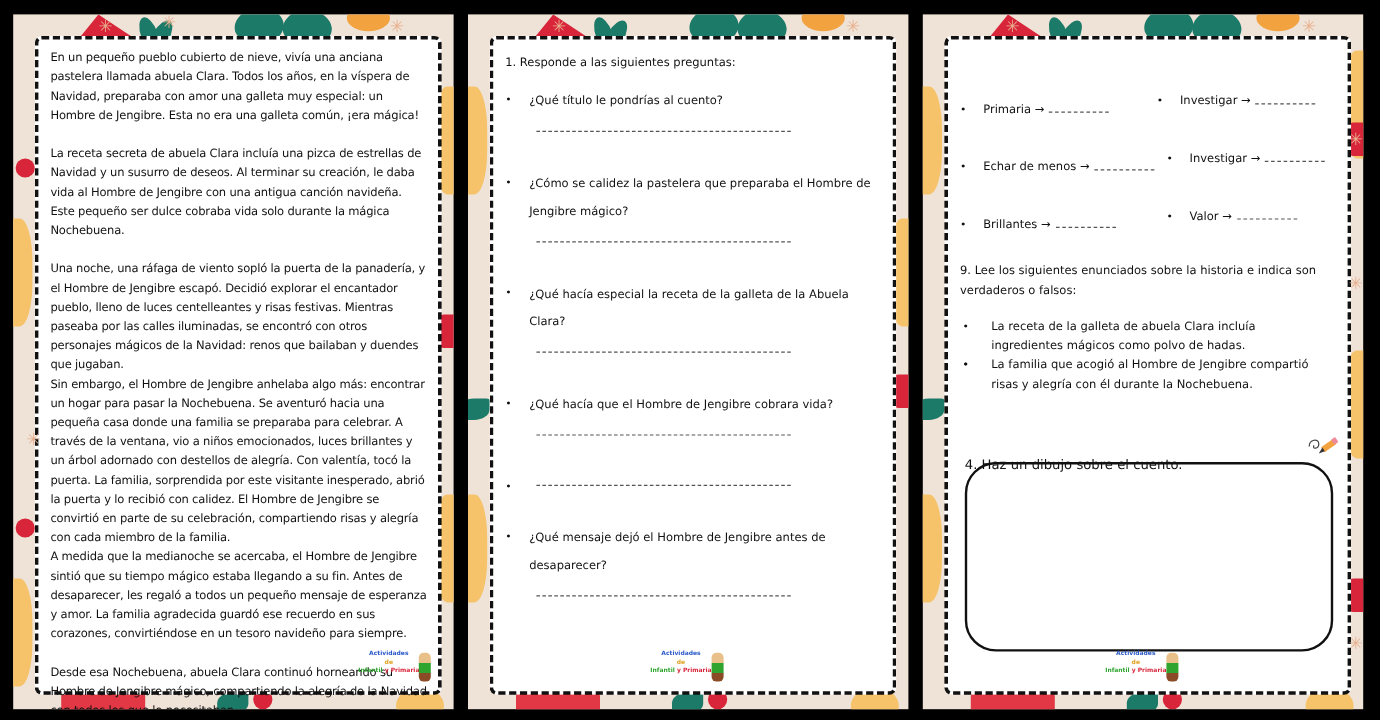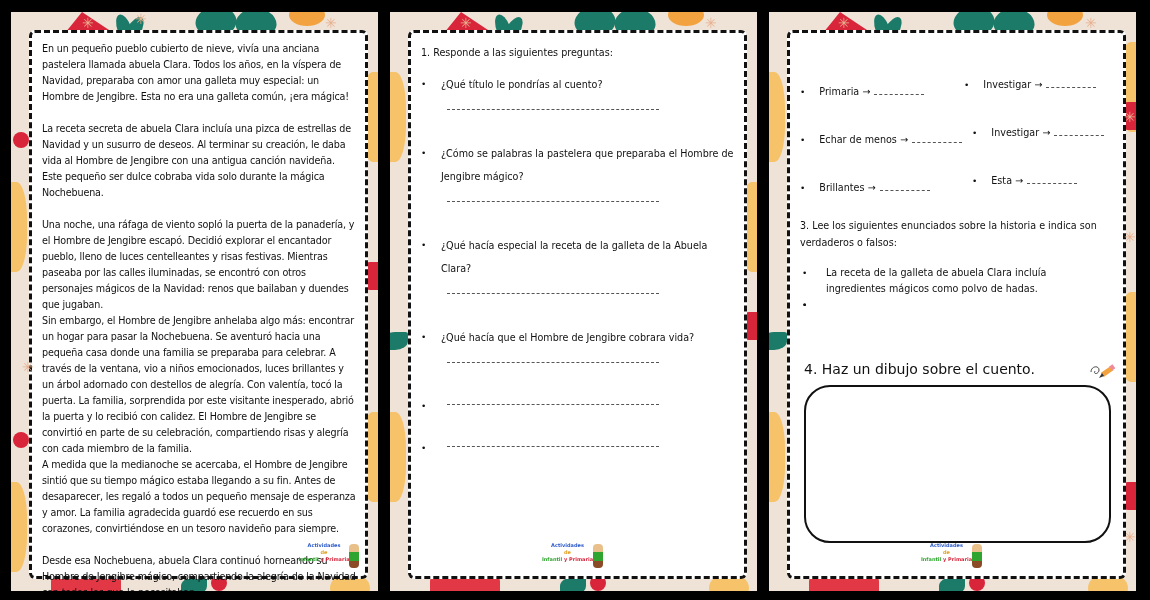--- a/index.html
+++ b/index.html
@@ -66,21 +66,21 @@
 
   
   .s-title { position: absolute; left: 10px; top: 14px; font-size: 9.6px; }
   .syn { position: absolute; font-size: 9.6px; white-space: nowrap; }
   .syn .bullet { margin-right: 14px; font-size: 9px; }
   .syn .blank { display: inline-block; width: 50px; border-bottom: 1px dashed #555; margin-left: 4px; height: 8px; }
   .tf-title { position: absolute; left: 10px; top: 184px; right: 14px; font-size: 9.6px; line-height: 17px; }
   .tf-list { position: absolute; left: 10px; top: 232px; right: 14px; list-style: none; }
   .tf-item { position: relative; padding-left: 26px; font-size: 9.6px; line-height: 16px; }
   .tf-item .bullet { position: absolute; left: 2px; top: 0; font-size: 9px; }
-  .draw-title { position: absolute; left: 14px; top: 328px; font-size: 14px; }
+  .draw-title { position: absolute; left: 14px; top: 348px; font-size: 11px; }
   .draw-box {
     position: absolute; left: 14px; top: 352px; right: 12px; height: 158px;
     border: 2.5px solid #111; border-radius: 26px;
   }
   .pencil { position: absolute; right: 8px; top: 330px; width: 26px; height: 18px; }
 </style>
 </head>
 <body>
 
 <div class="page" id="page1">
@@ -143,39 +143,40 @@
   <div class="panel">
     <div class="q-title">1. Responde a las siguientes preguntas:</div>
     <ul class="q-list">
       <li class="q-item">
         <span class="bullet">•</span>
         <span>¿Qué título le pondrías al cuento?</span>
         <span class="answer"></span>
       </li>
       <li class="q-item">
         <span class="bullet">•</span>
-        <span>¿Cómo se palabras la pastelera que preparaba el Hombre de Jengibre mágico?</span>
+        <span>¿Cómo se calidez la pastelera que preparaba el Hombre de Jengibre mágico?</span>
         <span class="answer"></span>
       </li>
       <li class="q-item">
         <span class="bullet">•</span>
         <span>¿Qué hacía especial la receta de la galleta de la Abuela Clara?</span>
         <span class="answer"></span>
       </li>
       <li class="q-item">
         <span class="bullet">•</span>
         <span>¿Qué hacía que el Hombre de Jengibre cobrara vida?</span>
         <span class="answer"></span>
       </li>
       <li class="q-item">
         <span class="bullet">•</span>
         <span class="answer"></span>
       </li>
       <li class="q-item">
         <span class="bullet">•</span>
+        <span>¿Qué mensaje dejó el Hombre de Jengibre antes de desaparecer?</span>
         <span class="answer"></span>
       </li>
     </ul>
     <div class="logo center">
       <div class="l1">Actividades</div>
       <div class="l2">de</div>
       <div><span class="l3a">Infantil</span> <span class="l3b">y Primaria</span></div>
       <div class="kid"></div>
     </div>
   </div>
@@ -211,34 +212,35 @@
     <div class="syn" style="left:10px;top:101px">
       <span class="bullet">•</span><span>Echar de menos</span> <span>→</span><span class="blank"></span>
     </div>
     <div class="syn" style="left:182px;top:94px">
       <span class="bullet">•</span><span>Investigar</span> <span>→</span><span class="blank"></span>
     </div>
     <div class="syn" style="left:10px;top:149px">
       <span class="bullet">•</span><span>Brillantes</span> <span>→</span><span class="blank"></span>
     </div>
     <div class="syn" style="left:182px;top:142px">
-      <span class="bullet">•</span><span>Esta</span> <span>→</span><span class="blank"></span>
-    </div>
-
-    <div class="tf-title">3. Lee los siguientes enunciados sobre la historia e indica son verdaderos o falsos:</div>
+      <span class="bullet">•</span><span>Valor</span> <span>→</span><span class="blank"></span>
+    </div>
+
+    <div class="tf-title">9. Lee los siguientes enunciados sobre la historia e indica son verdaderos o falsos:</div>
     <ul class="tf-list">
       <li class="tf-item">
         <span class="bullet">•</span>
         <span>La receta de la galleta de abuela Clara incluía ingredientes mágicos como polvo de hadas.</span>
       </li>
       <li class="tf-item">
         <span class="bullet">•</span>
       </li>
       <li class="tf-item">
         <span class="bullet">•</span>
+        <span>La familia que acogió al Hombre de Jengibre compartió risas y alegría con él durante la Nochebuena.</span>
       </li>
     </ul>
 
     <div class="draw-title">4. Haz un dibujo sobre el cuento.</div>
     <svg class="pencil" viewBox="0 0 26 18">
       <path d="M2 9 C 2 3, 10 2, 10 7 C 10 11, 4 12, 6 8" fill="none" stroke="#444" stroke-width="1"></path>
       <rect x="12" y="6" width="12" height="5" fill="#f2a340" transform="rotate(-35 18 8)"></rect>
       <rect x="21" y="2" width="4" height="5" fill="#f08a9a" transform="rotate(-35 23 4)"></rect>
       <polygon points="10,15 13,10 15,13" fill="#333"></polygon>
     </svg>

